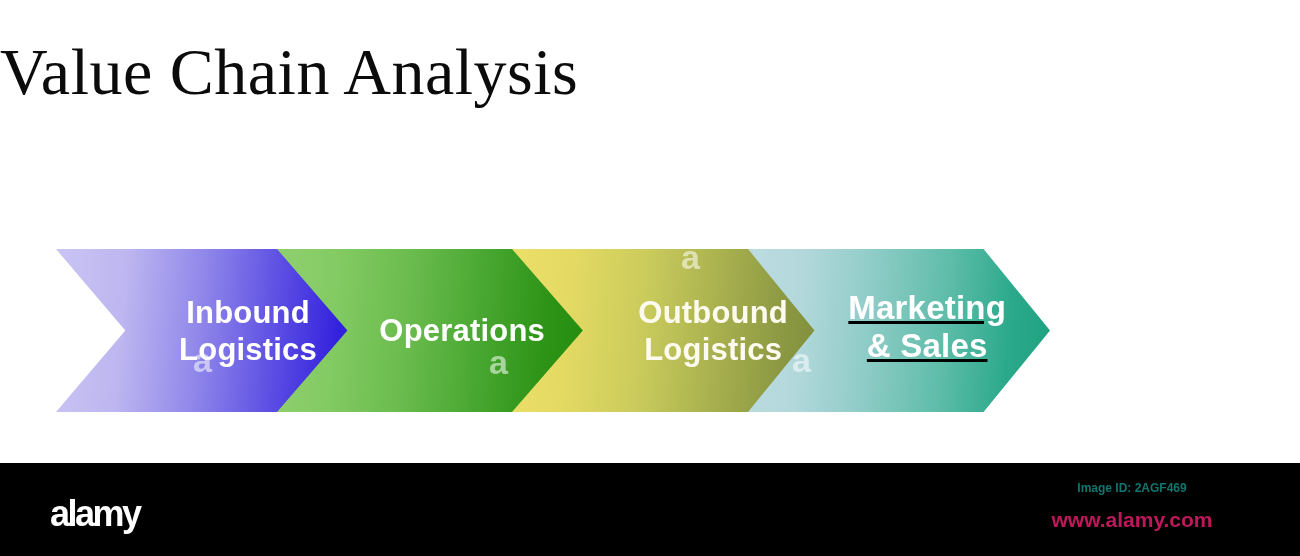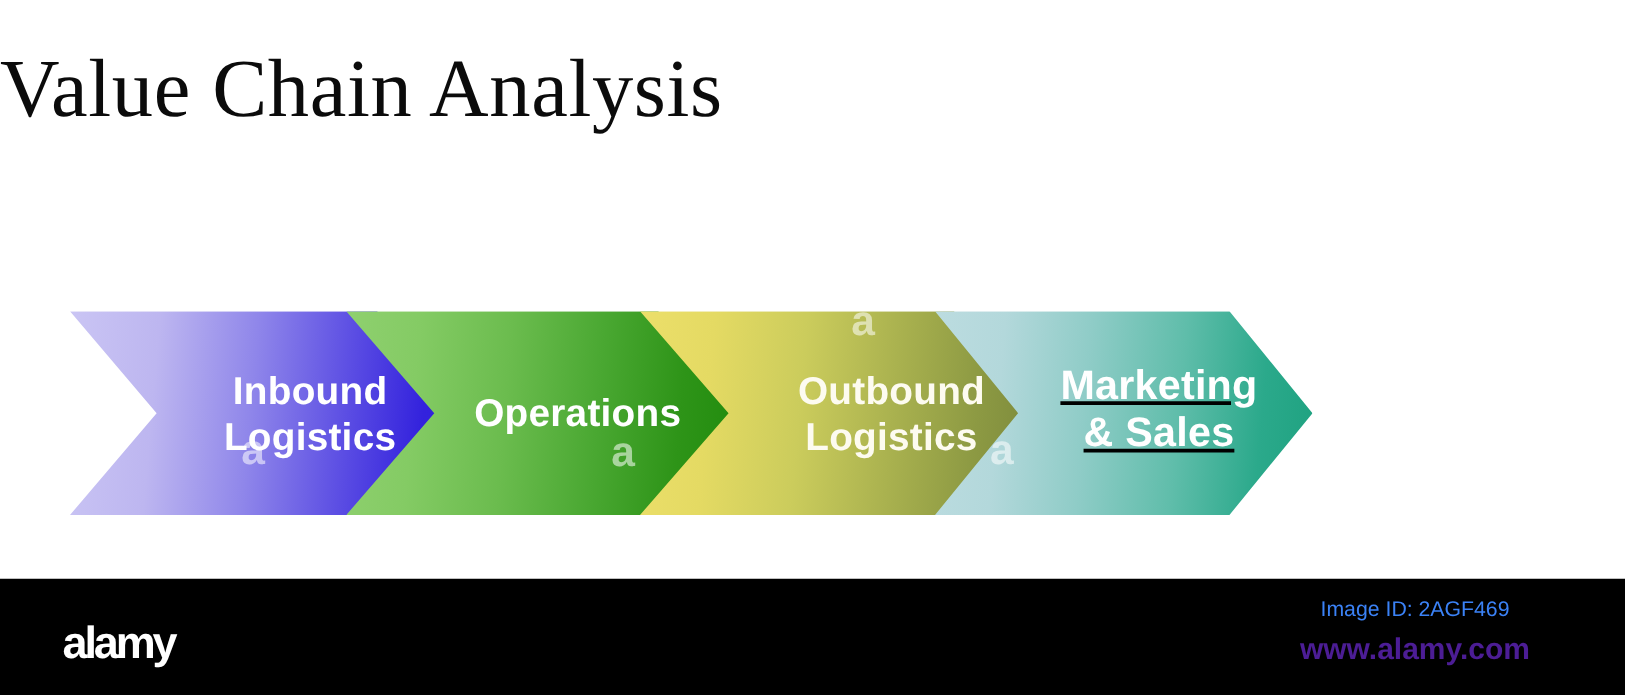--- a/index.html
+++ b/index.html
@@ -139,34 +139,34 @@
     font-weight: 700;
     color: #ffffff;
     letter-spacing: -2.5px;
   }
   #footer-image-id {
     position: absolute;
     right: 48px;
     top: 478px;
     width: 240px;
     text-align: center;
-    font-size: 17px;
+    font-size: 12px;
     line-height: 20px;
-    color: #3b82f6;
-    font-weight: 400;
+    color: #0f766e;
+    font-weight: 700;
   }
   #footer-url {
     position: absolute;
     right: 48px;
     top: 508px;
     width: 240px;
     text-align: center;
-    font-size: 24px;
+    font-size: 21px;
     line-height: 24px;
-    color: #4c1d95;
+    color: #be185d;
     font-weight: 700;
   }
 </style>
 </head>
 <body>
 
 <div id="page-title">Value Chain Analysis</div>
 
 <div id="chain">
 

